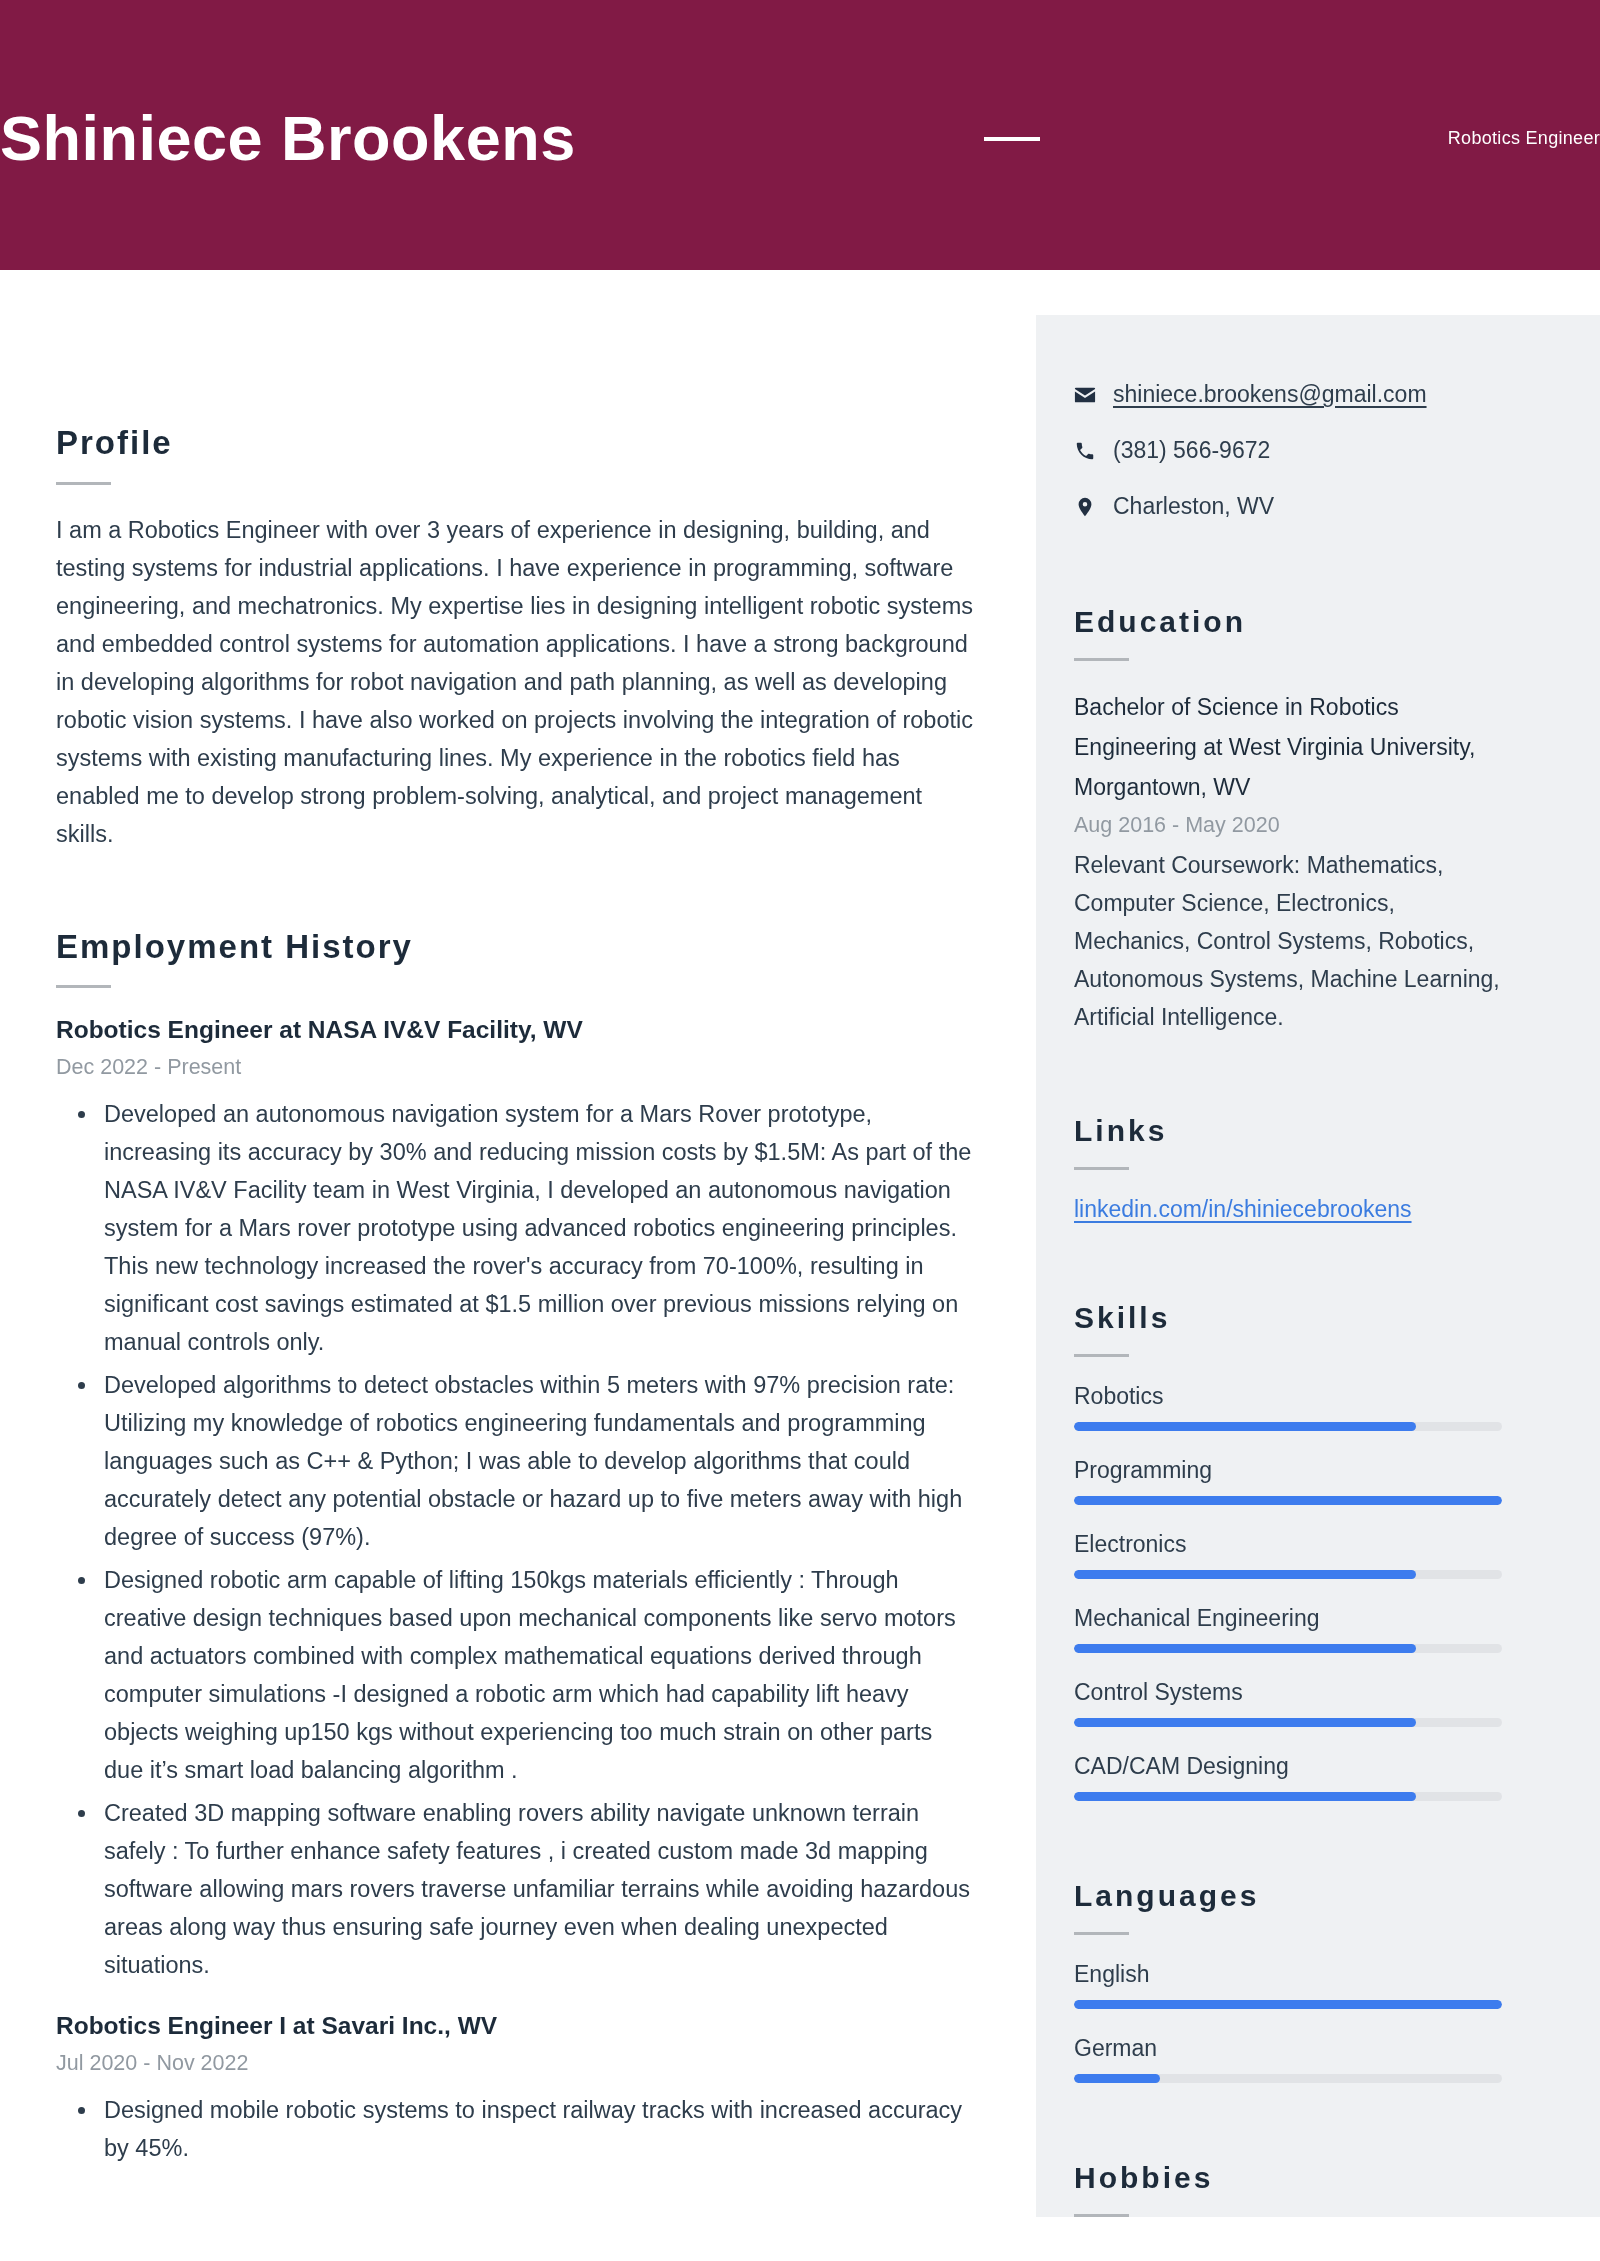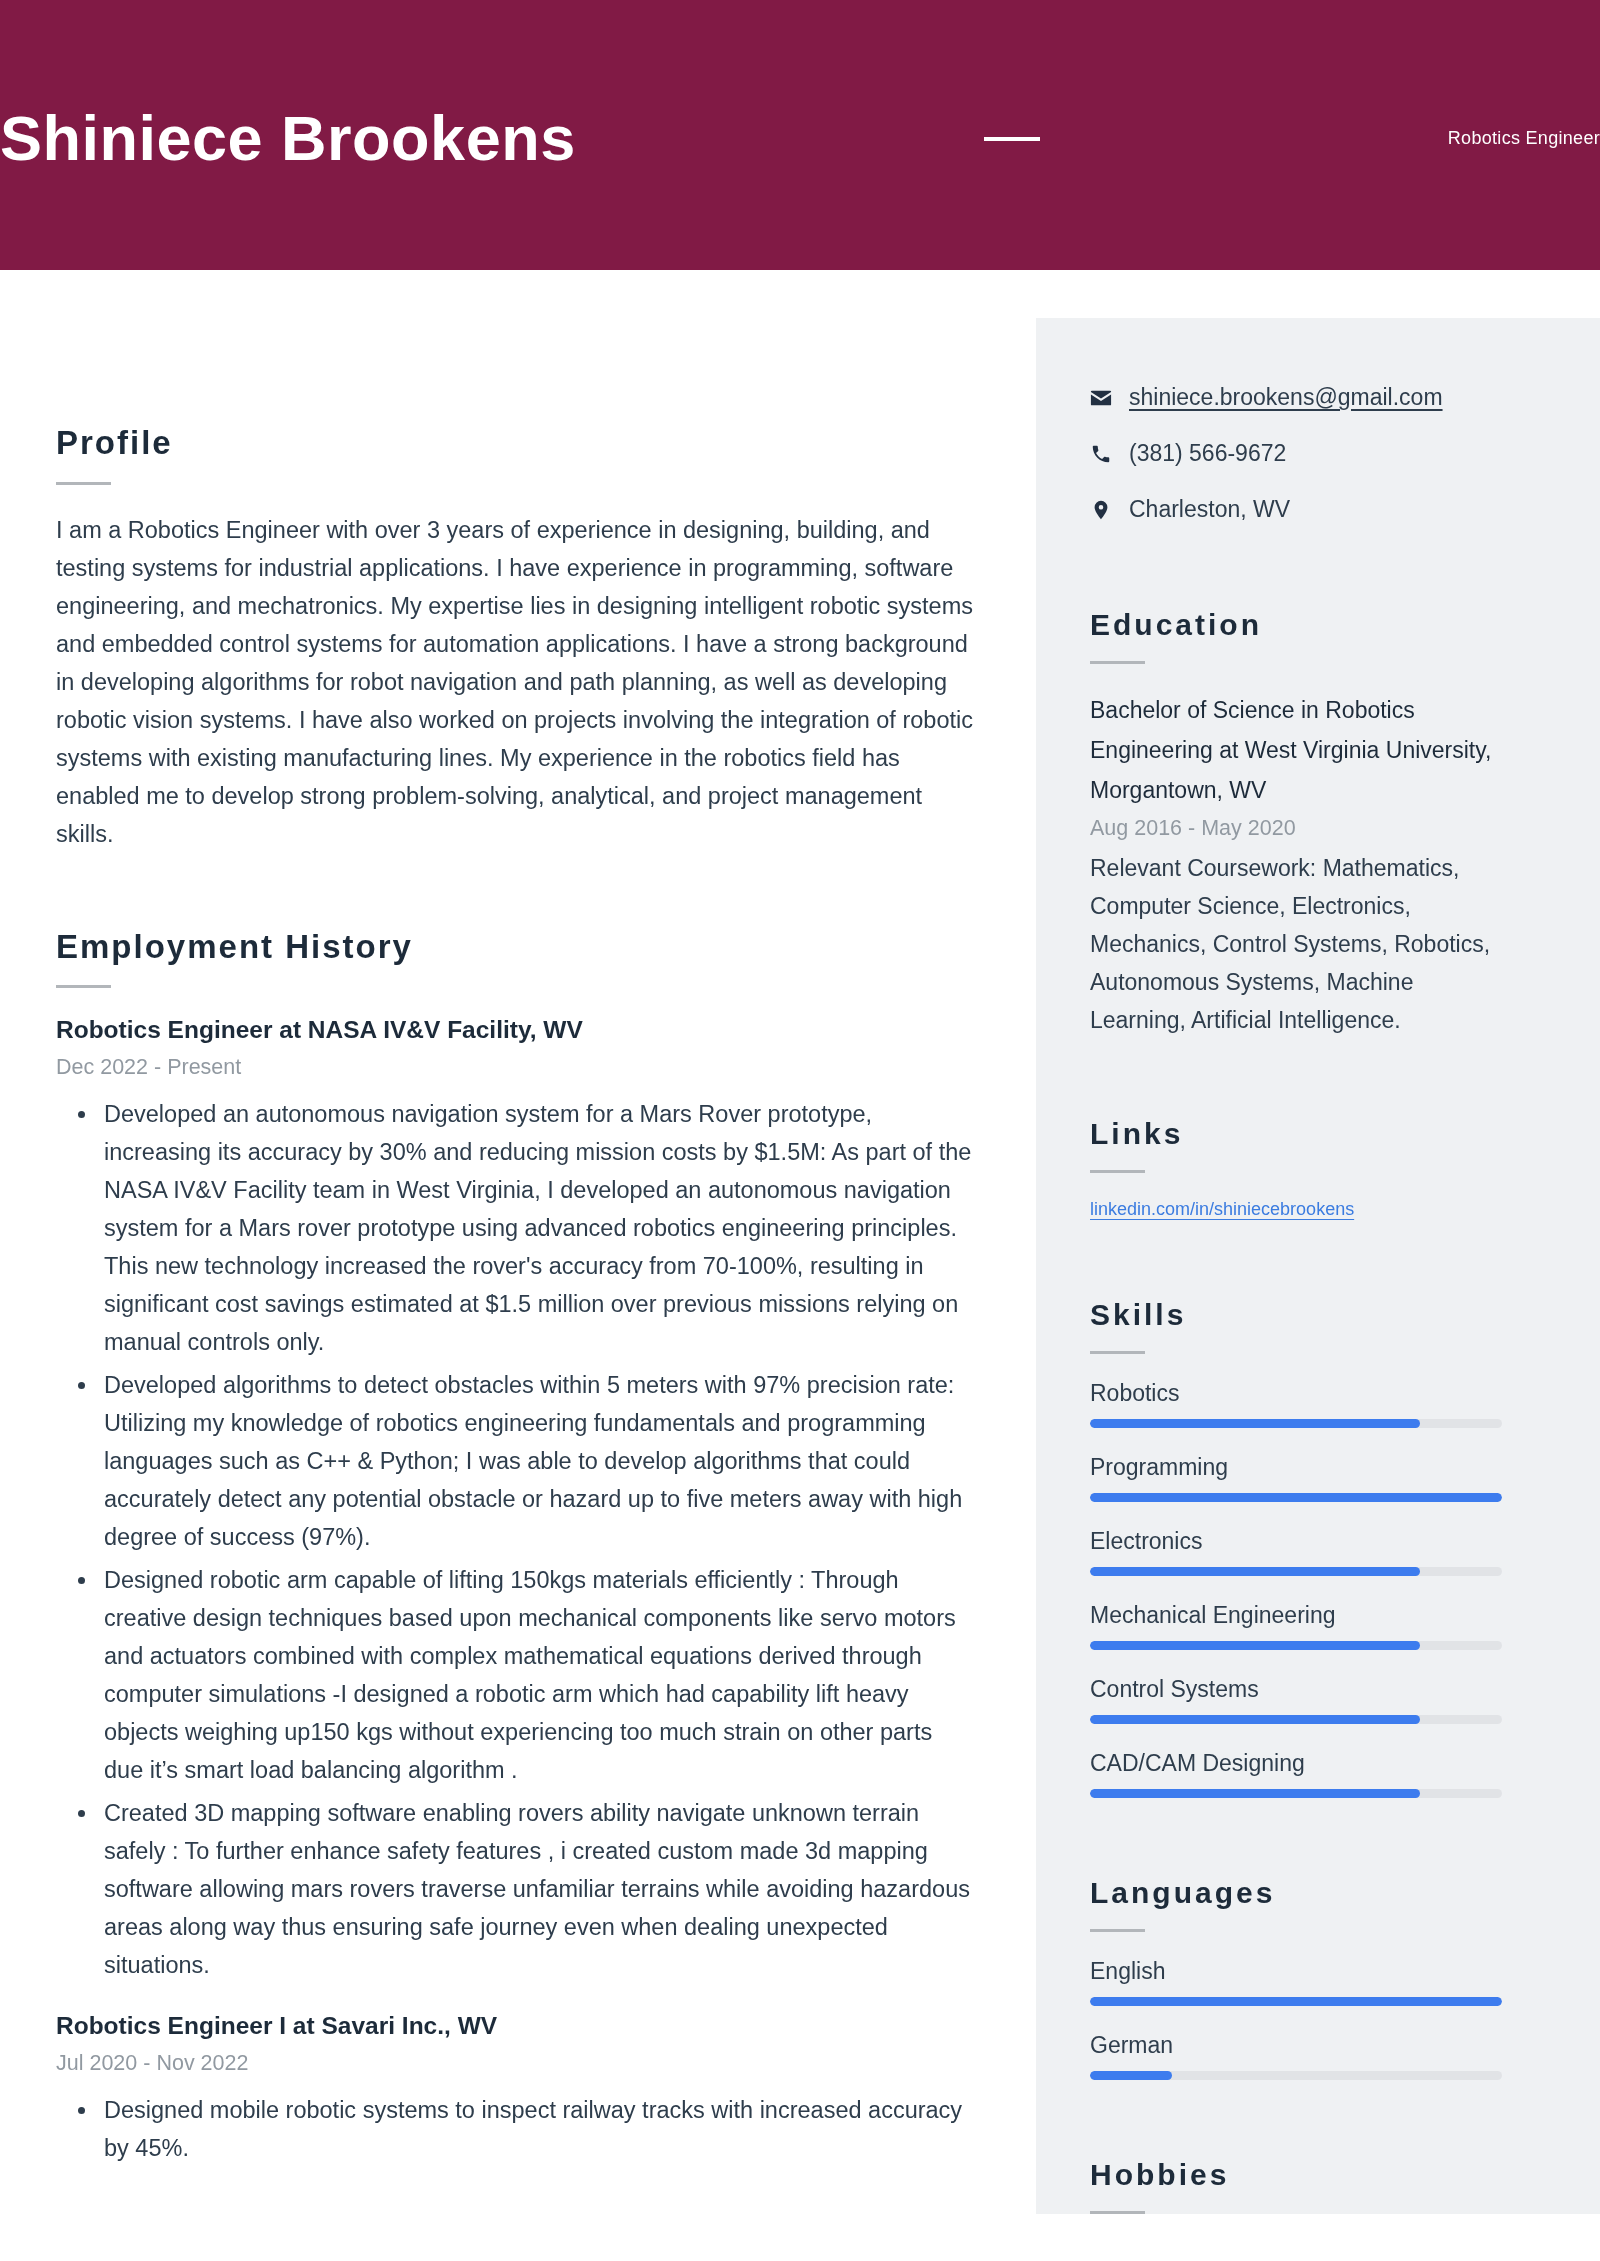--- a/index.html
+++ b/index.html
@@ -20,21 +20,21 @@
 
   
   .header{height:270px;background:var(--header-bg);display:flex;flex-direction:row;align-items:center;justify-content:center;padding-top:6px;}
   .header h1{color:#ffffff;font-size:63px;font-weight:700;letter-spacing:.5px;line-height:1;}
   .name-rule{width:56px;height:4px;background:#ffffff;margin:22px auto 21px;}
   .header .subtitle{color:#ffffff;font-size:18px;font-weight:400;letter-spacing:.3px;}
 
   
   .content{display:flex;align-items:center;height:1991px;}
   .main{width:1036px;padding:66px 62px 0 56px;background:#ffffff;}
-  .sidebar{width:564px;background:var(--sidebar-bg);padding:60px 98px 0 54px;}
+  .sidebar{width:564px;background:var(--sidebar-bg);padding:60px 98px 0 38px;}
 
   h2.section-h{color:var(--heading);font-size:33px;font-weight:700;letter-spacing:2px;line-height:1.1;}
   .sidebar h2.section-h{font-size:30px;letter-spacing:3px;}
   .rule{width:55px;height:3px;background:var(--rule);margin-top:20px;}
 
   
   .profile-text{margin-top:26px;font-size:23.5px;line-height:38px;color:var(--body);}
   .employment{margin-top:76px;}
   .job{margin-top:26px;}
   .job h3{color:var(--heading);font-size:24.5px;font-weight:700;line-height:1.3;}
@@ -47,21 +47,21 @@
   .contact-row{display:flex;align-items:center;gap:17px;margin-bottom:16px;min-height:40px;}
   .contact-row .cicon{width:22px;height:22px;flex:0 0 22px;color:#223042;display:flex;align-items:center;justify-content:center;}
   .contact-row .cicon svg{width:22px;height:22px;fill:currentColor;}
   .contact-row .ctext{font-size:23px;color:var(--body);}
   a.blue-link{color:var(--link);text-decoration:underline;text-underline-offset:4px;}
 
   .side-section{margin-top:78px;}
   .degree{margin-top:26px;font-size:23px;font-weight:400;color:var(--heading);line-height:40px;}
   .edu-dates{margin-top:6px;font-size:21.5px;color:var(--muted);}
   .edu-desc{margin-top:8px;font-size:23px;line-height:38px;color:var(--body);}
-  .link-item{display:block;margin-top:26px;font-size:18px;}
+  .link-item{display:block;margin-top:26px;font-size:23px;}
 
   .meter-row{margin-top:26px;}
   .meter-row .mlabel{font-size:23px;color:var(--body);}
   .meter-track{margin-top:12px;width:100%;height:9px;border-radius:5px;background:var(--track);overflow:hidden;}
   .meter-fill{height:100%;border-radius:5px;background:var(--bar);}
 </style>
 </head>
 <body>
 
 <div class="page">

